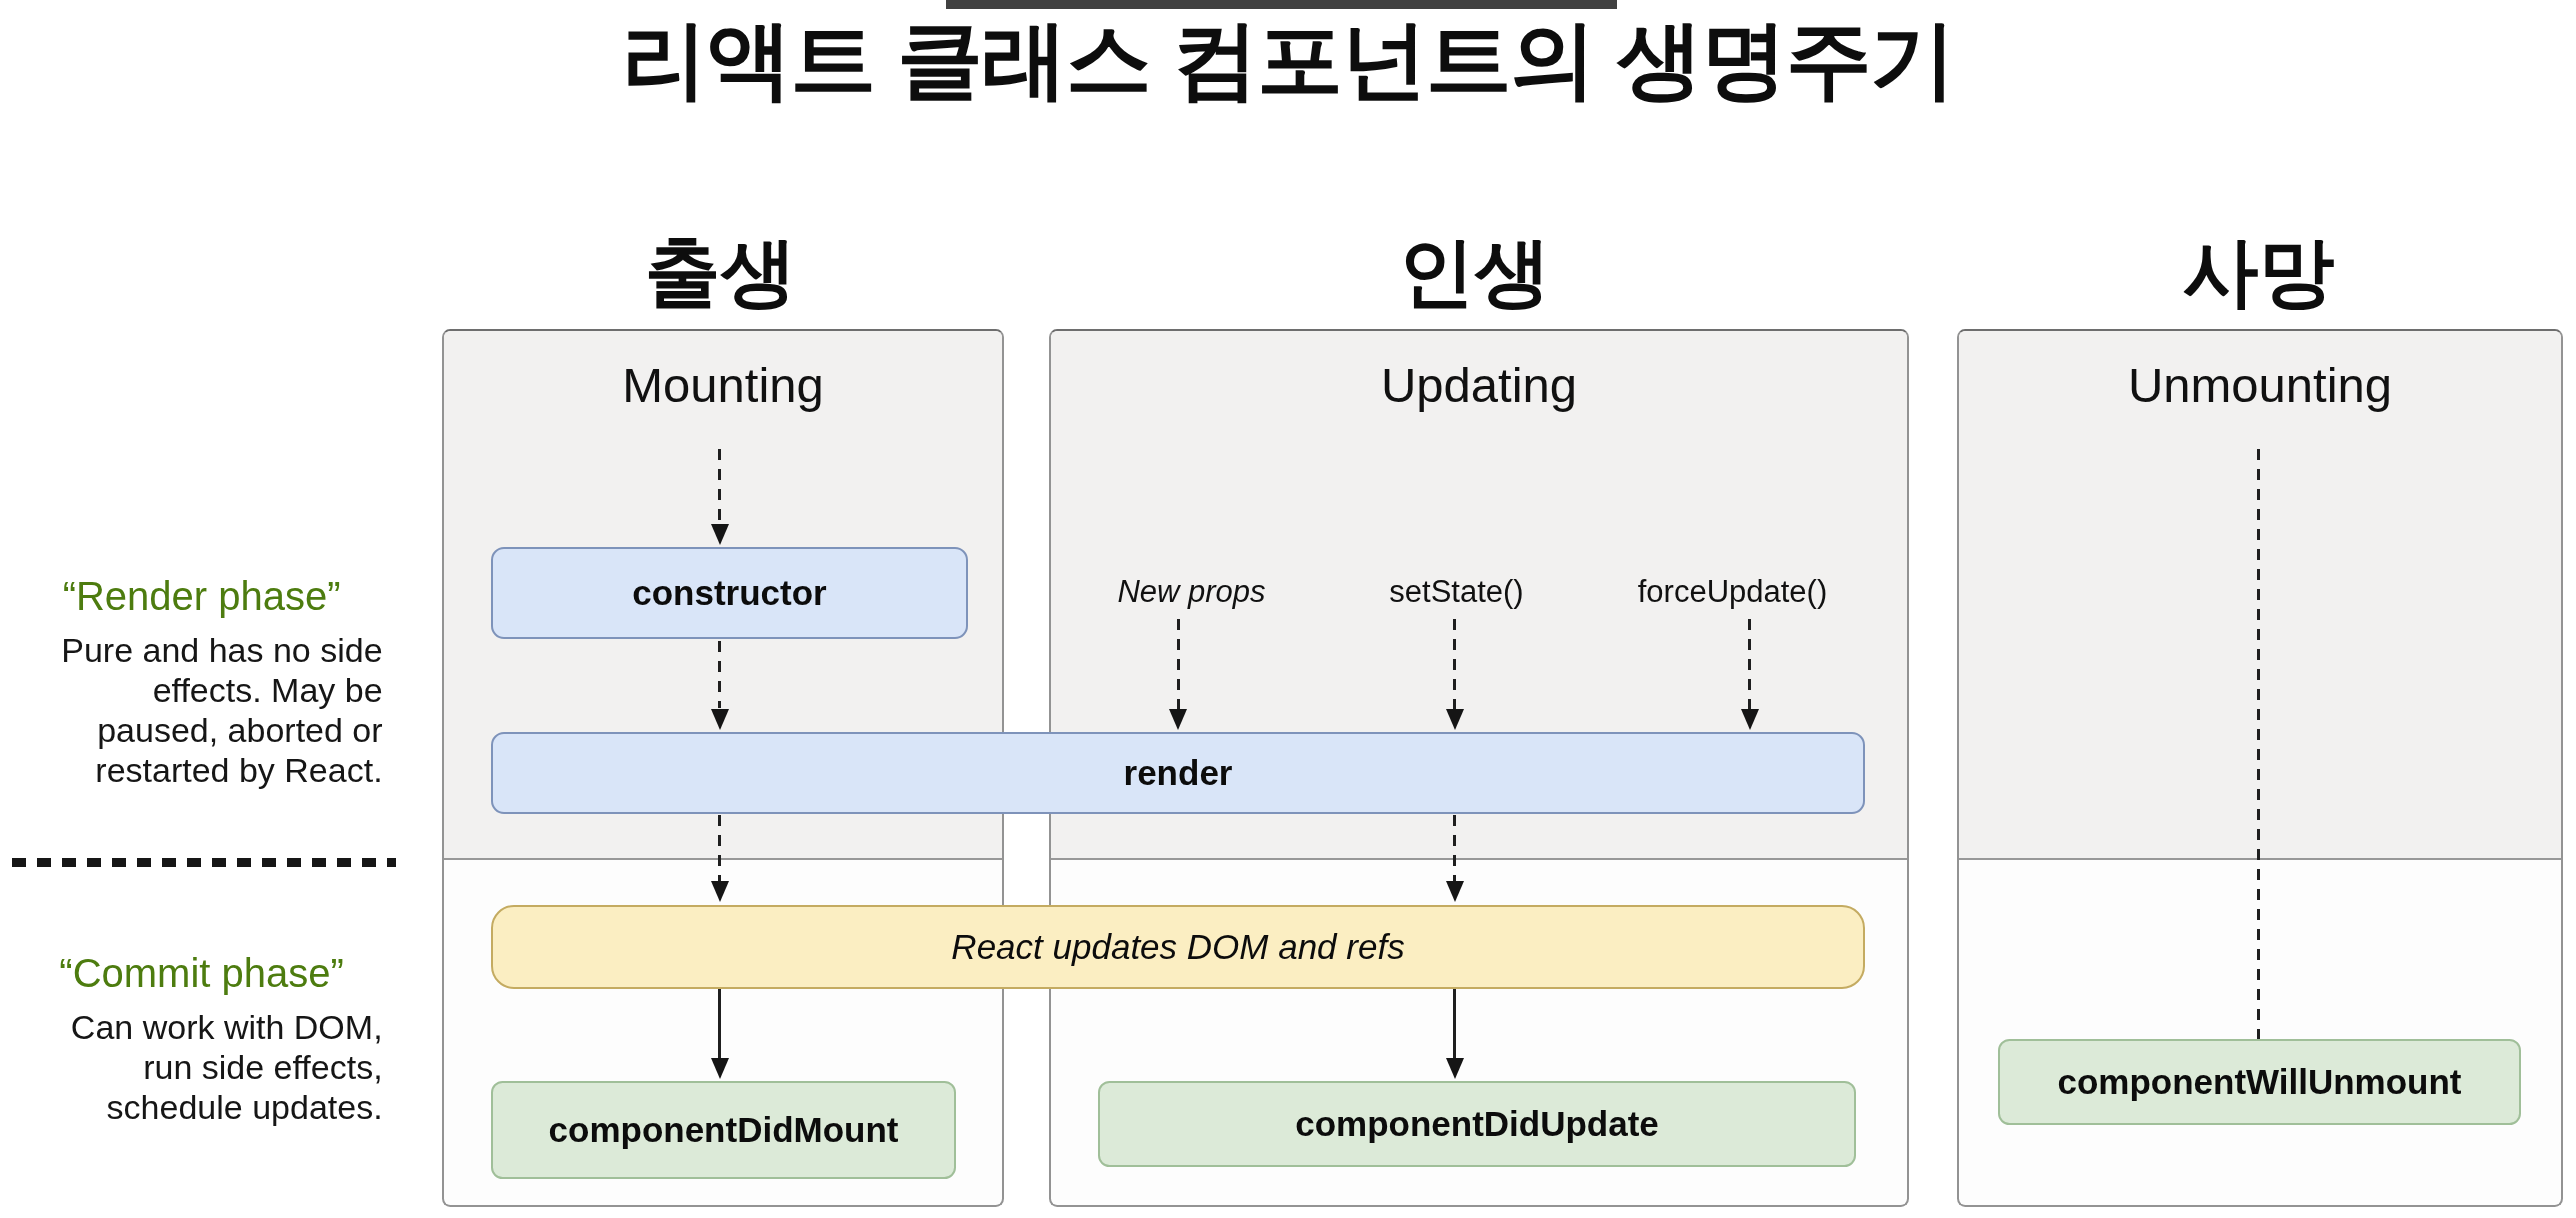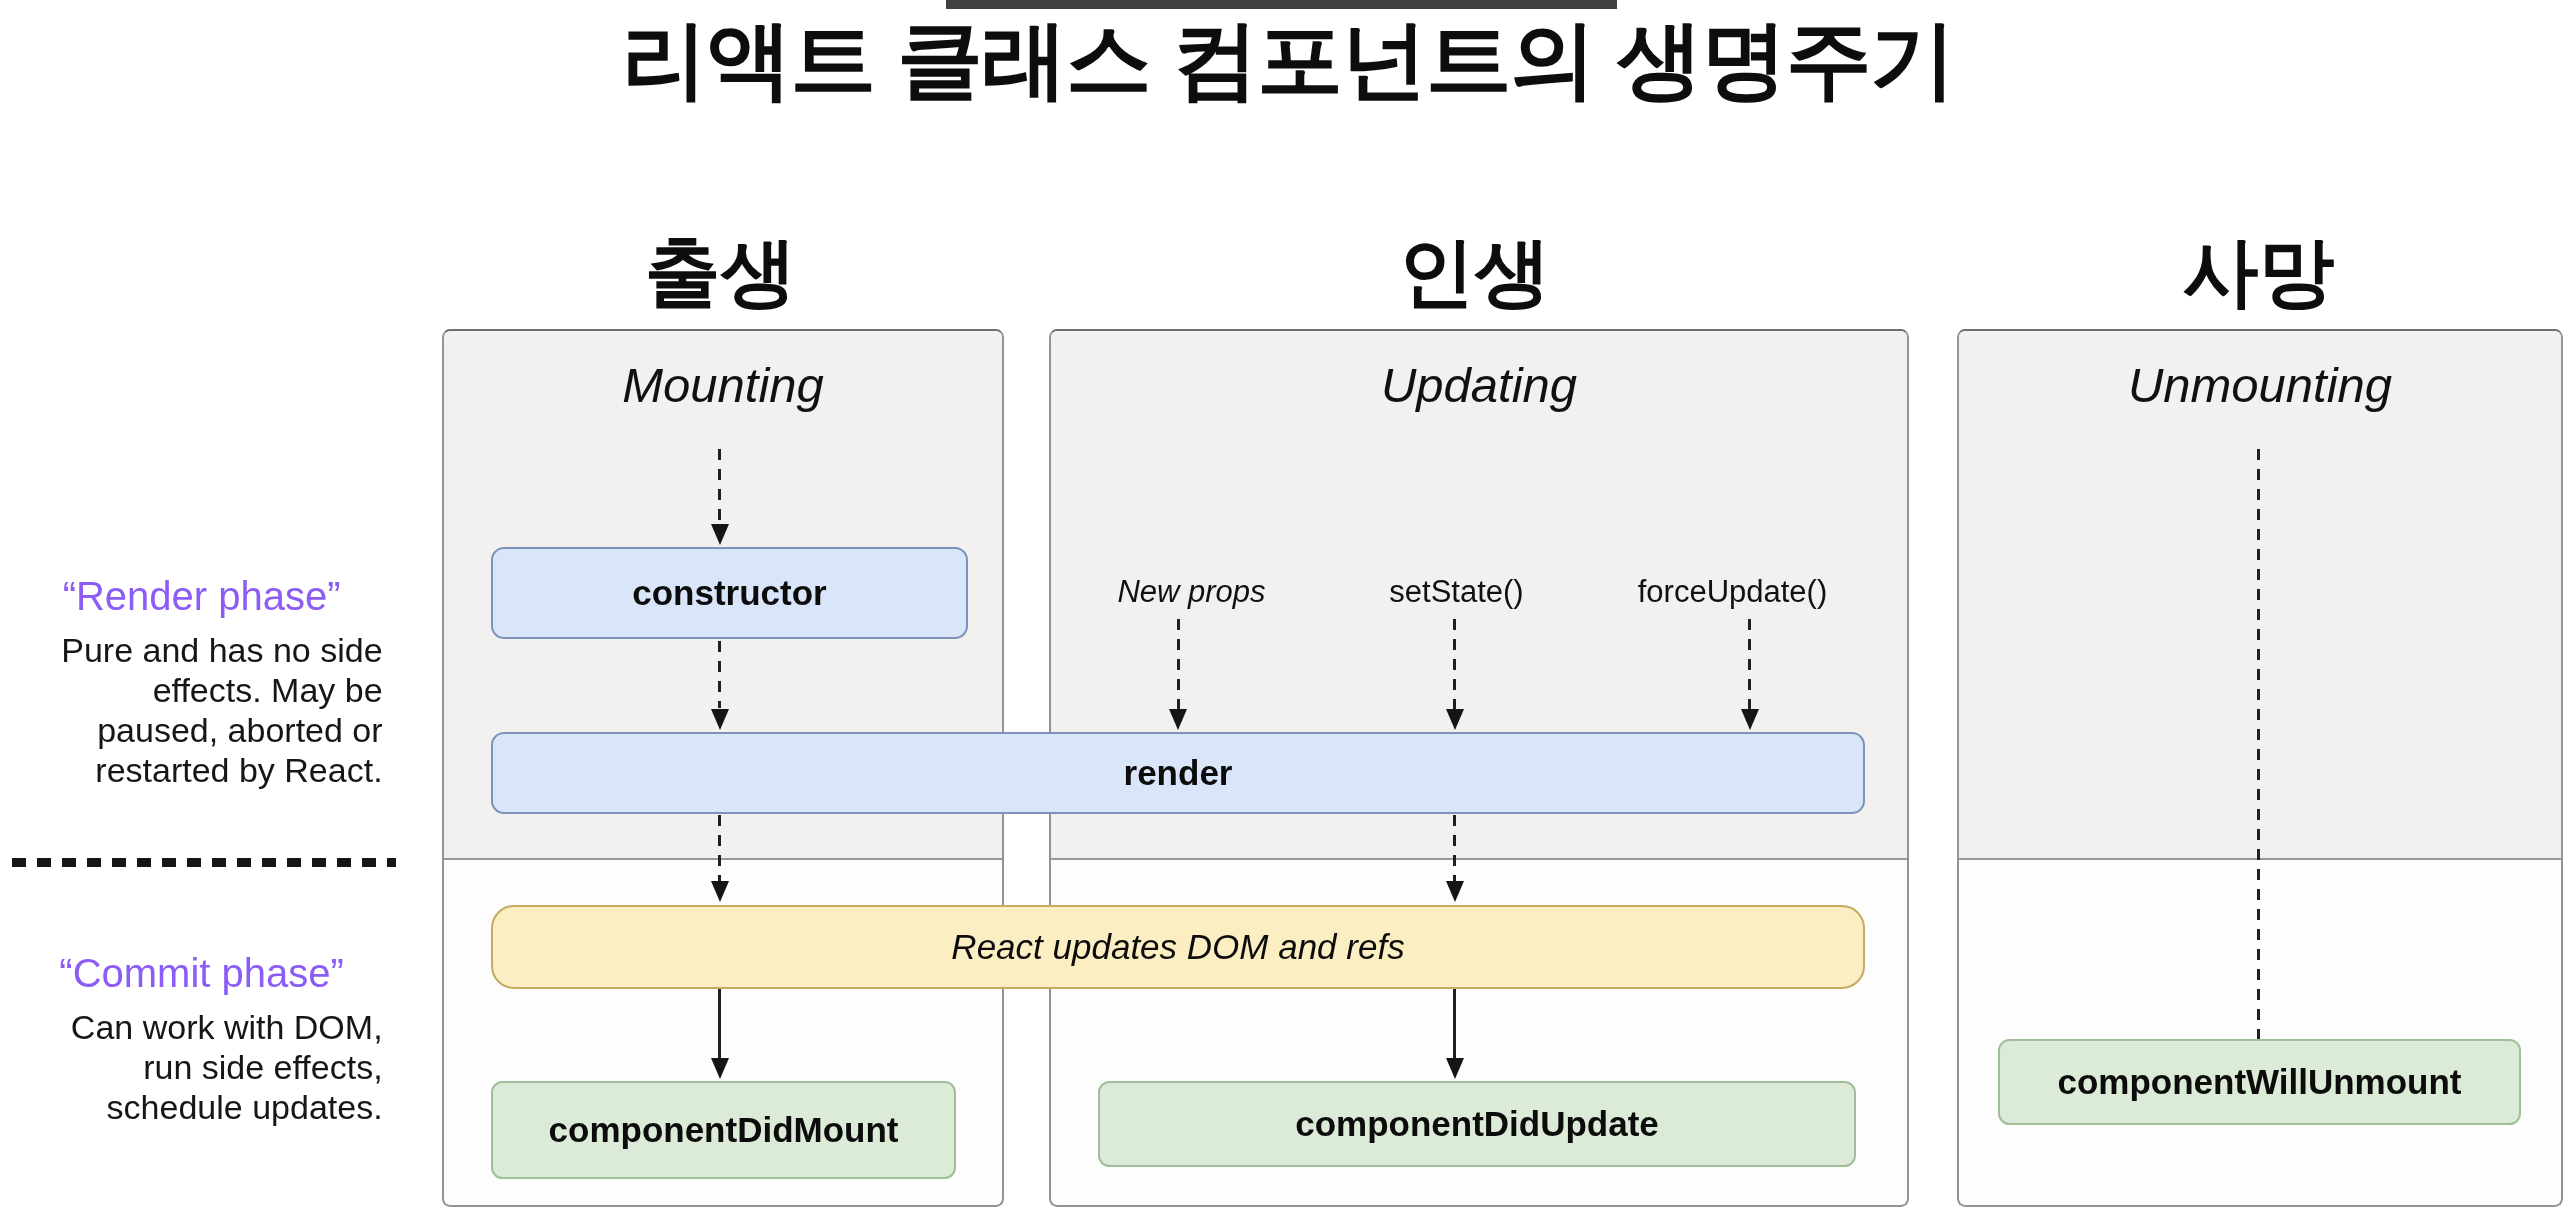--- a/index.html
+++ b/index.html
@@ -14,25 +14,25 @@
   
   .kheader{position:absolute;top:222px;width:329px;text-align:center;
            font-size:76px;font-weight:800;color:#0d0d0d;}
 
   
   .column{position:absolute;top:329px;height:874px;background:#fdfdfd;
           border:2.5px solid var(--column-border,#939393);border-top-color:#6e6e6e;border-radius:8.2px;z-index:1;}
   .column-top{position:absolute;left:0;right:0;top:0;height:527px;background:var(--column-gray-fill,#f2f1f0);
               border-bottom:2.5px solid #989898;border-radius:6.6px 6.6px 0 0;}
   .column-title{position:absolute;left:0;right:0;top:26px;text-align:center;
-                font-size:49px;font-weight:400;color:#111;font-style:italic;}
+                font-size:49px;font-weight:400;color:#111;}
 
   
   .phase-title{position:absolute;left:20.6px;width:362px;text-align:center;
-               font-size:40px;font-weight:400;color:#8b5cf6;}
+               font-size:40px;font-weight:400;color:#4d7c0f;}
   .phase-desc{position:absolute;left:20.6px;width:362px;text-align:right;
               font-size:34px;line-height:40px;color:#161616;}
   .dotted-separator{position:absolute;left:12.3px;top:858px;width:384px;height:9px;
         background:repeating-linear-gradient(90deg,#161616 0 14px,transparent 14px 25px);}
 
   
   .node{position:absolute;display:flex;align-items:center;justify-content:center;
         font-size:35px;font-weight:700;color:#0c0c0c;z-index:3;box-sizing:border-box;}
   .node.blue{background:var(--accent-blue-fill,#d9e5f8);border:2.5px solid var(--accent-blue-border,#7e93ba);border-radius:13px;}
   .node.yellow{background:var(--accent-yellow-fill,#fbeec2);border:2.5px solid var(--accent-yellow-border,#c4ab61);border-radius:23px;}

